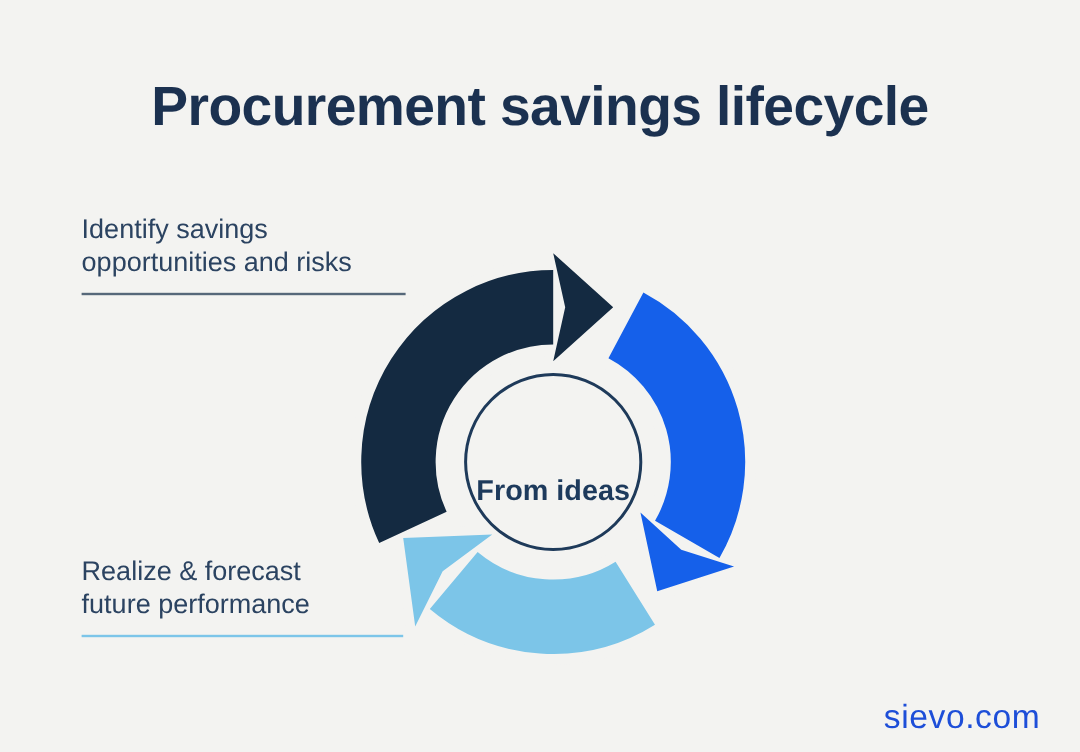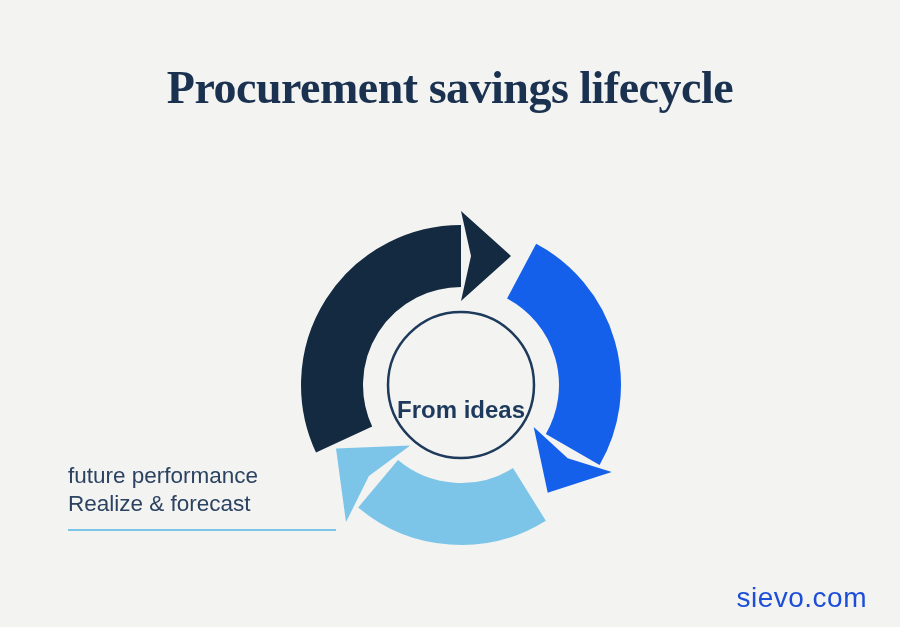--- a/index.html
+++ b/index.html
@@ -13,21 +13,21 @@
     background: #f3f3f1;
     overflow: hidden;
     font-family: "Liberation Sans", "DejaVu Sans", sans-serif;
   }
   .title {
     position: absolute;
     top: 30px;
     left: 0;
     width: 100%;
     text-align: center;
-    font-family: Liberation Serif, serif;
+    font-family: Liberation Sans, sans-serif;
     font-weight: 700;
     font-size: 46px;
     letter-spacing: -0.5px;
     color: #1b3150;
   }
   .step-label {
     position: absolute;
     font-size: 22.5px;
     line-height: 28px;
     color: #2b4361;
@@ -134,22 +134,26 @@
       <path d="M 461 211 L 511 256 L 461 301 L 471 256 Z" fill="#142a41"></path>
     </g>
 
     <circle class="center-circle" cx="461" cy="385" r="73"></circle>
   </svg>
 
   <div class="center-label">
     <div>From ideas</div>
   </div>
 
+  <div class="step-label step-identify">
+    <div>Identify savings</div>
+    <div>opportunities and risks</div>
+  </div>
 
 
   <div class="step-label step-realize">
+    <div>Realize &amp; forecast</div>
     <div>future performance</div>
-    <div>Realize &amp; forecast</div>
   </div>
 
   <div class="brand">sievo.com</div>
 
 </div>
 
 </body></html>

